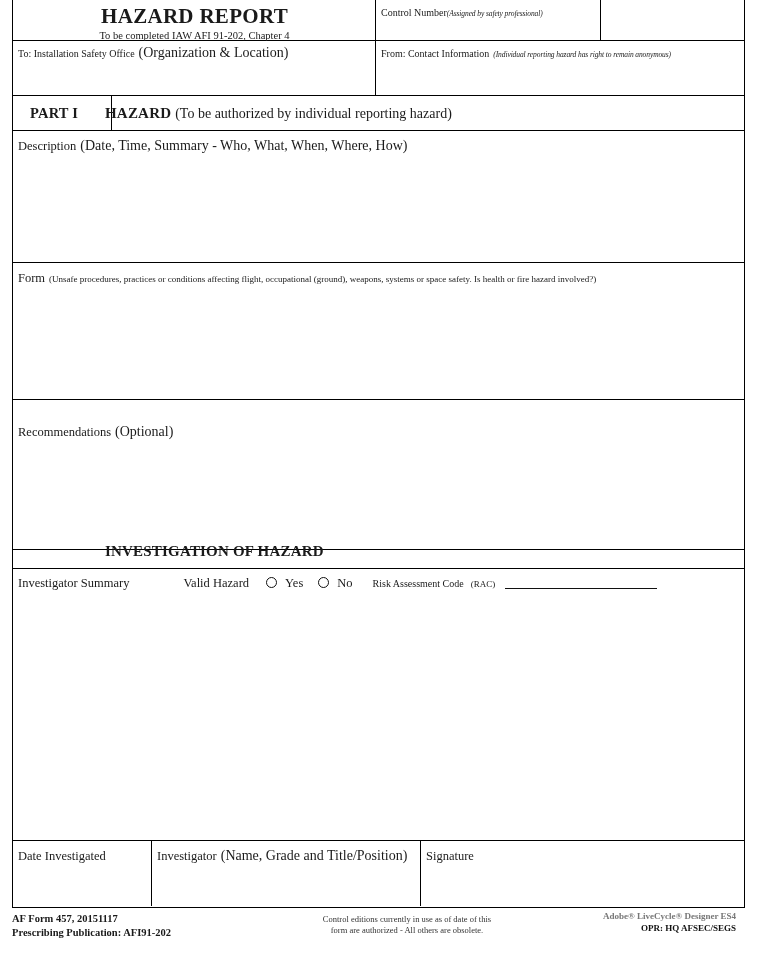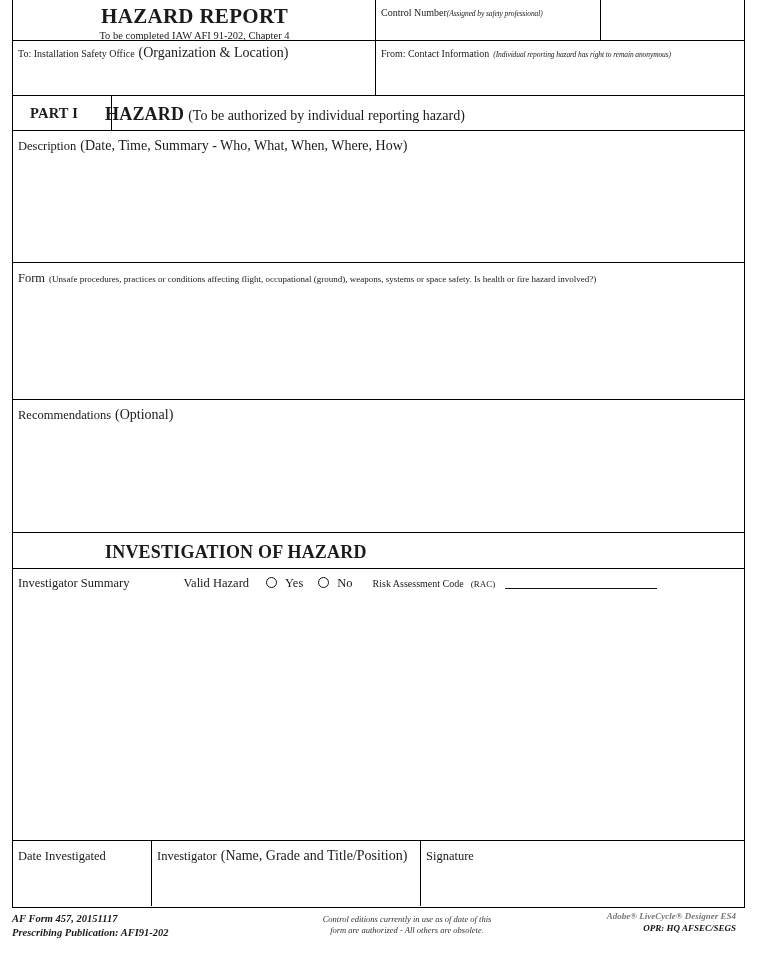--- a/index.html
+++ b/index.html
@@ -103,21 +103,21 @@
     margin-top: 3px;
   }
 
   
   .part-banner {
     font-size: 14.5px;
     font-weight: bold;
     letter-spacing: 0.2px;
   }
   .part-title {
-    font-size: 18px;
+    font-size: 15px;
     font-weight: bold;
     letter-spacing: 0.2px;
   }
 
   
   .radio {
     display: inline-block;
     width: 11px;
     height: 11px;
     border: 1.3px solid #111;
@@ -147,21 +147,20 @@
   }
   .isl-item { display: inline-block; vertical-align: baseline; }
 
   
   #footer {
     position: absolute;
     left: 12px;
     top: 912px;
     width: 744px;
     height: 56px;
-    font-style: italic;
   }
   #footer-left {
     position: absolute;
     left: 0; top: 0;
     font-size: 10.5px;
     font-weight: bold;
     line-height: 1.35;
     white-space: nowrap;
   }
   #footer-center {
@@ -233,21 +232,21 @@
     <div class="row bb cell" style="top:131px; height:132px; padding-top:5px;">
       <span class="lbl-reg">Description</span>
       <span class="hint">(Date, Time, Summary - Who, What, When, Where, How)</span>
     </div>
 
     <div class="row bb cell" style="top:263px; height:137px; padding-top:5px;">
       <span class="lbl-reg">Form</span>
       <span class="hint-md">(Unsafe procedures, practices or conditions affecting flight, occupational (ground), weapons, systems or space safety. Is health or fire hazard involved?)</span>
     </div>
 
-    <div class="row bb cell" style="top:400px; height:133px; padding-top:5px;">
+    <div class="row bb cell" style="top:417px; height:133px; padding-top:5px;">
       <span class="lbl-reg">Recommendations</span>
       <span class="hint">(Optional)</span>
     </div>
 
     <div class="row bb" style="top:533px; height:36px;">
       <div class="cell" style="left:87px; top:0; width:630px; height:36px; padding-top:9px;">
         <span class="part-title">INVESTIGATION OF HAZARD</span>
       </div>
     </div>
 

